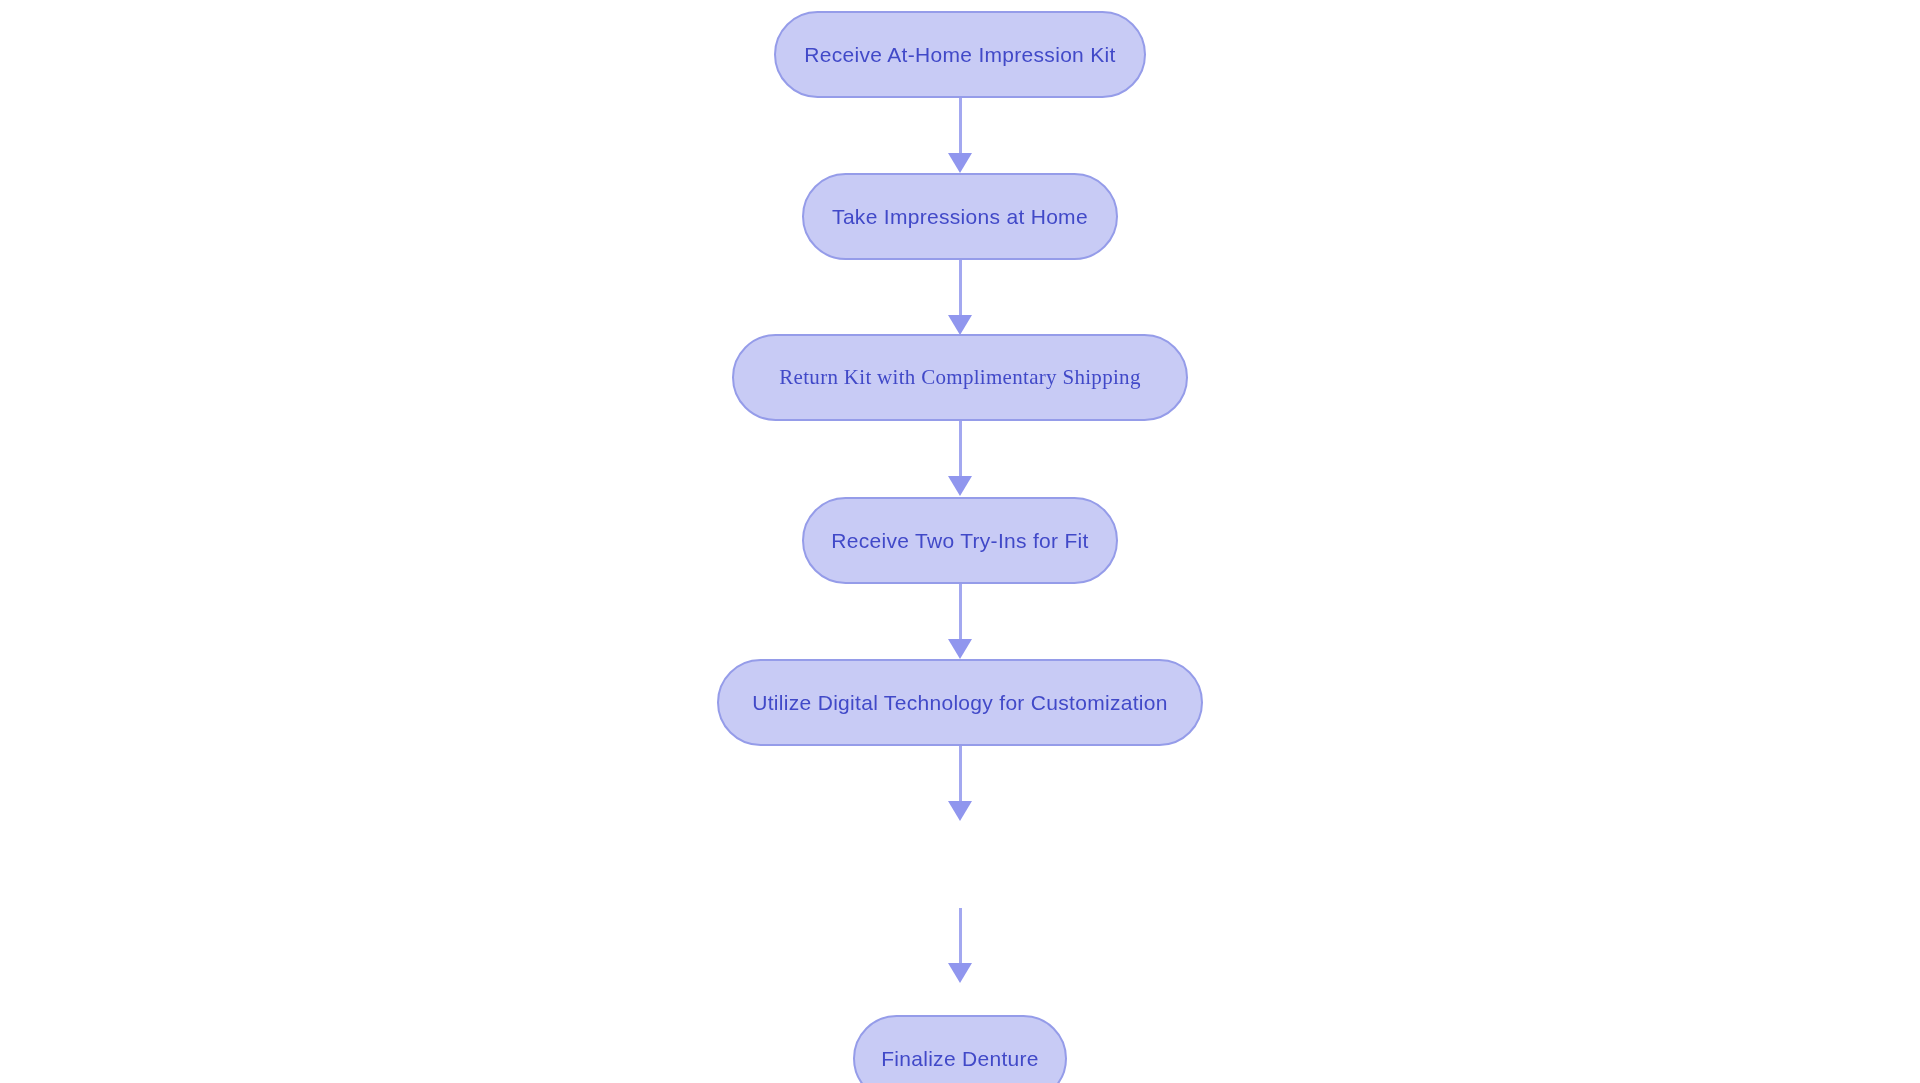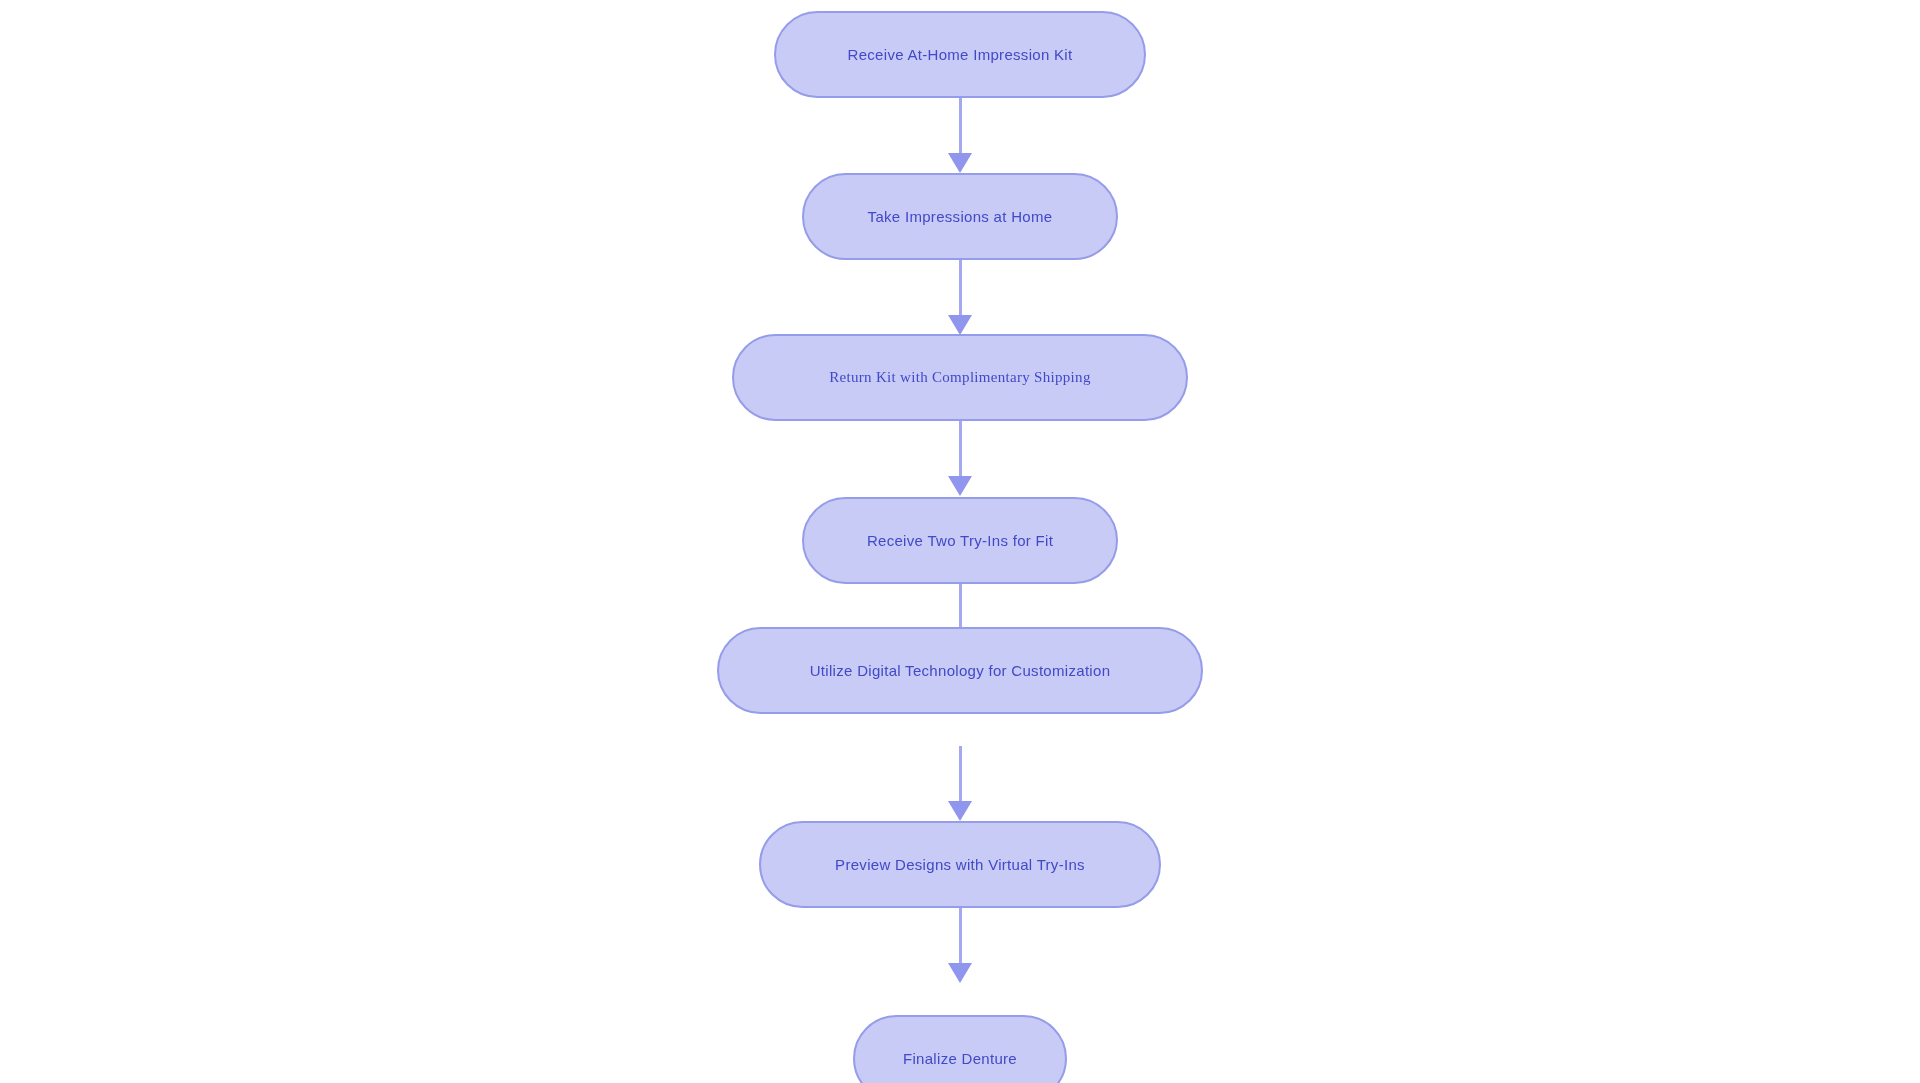--- a/index.html
+++ b/index.html
@@ -27,30 +27,30 @@
     left: 50%;
     transform: translateX(-50%);
     height: 87px;
     border-radius: 44px;
     background: var(--node-fill);
     border: 2px solid var(--node-border);
     display: flex;
     align-items: center;
     justify-content: center;
     color: var(--node-text);
-    font-size: 15px;
+    font-size: 21px;
     letter-spacing: 0.3px;
     white-space: nowrap;
     text-align: center;
   }
   .n1 { top: 11px;  width: 372px; }
   .n2 { top: 173px; width: 316px; text-align: center; }
   .n3 { top: 334px; width: 456px; font-family: Liberation Serif, serif; }
   .n4 { top: 497px; width: 316px; text-align: right; }
-  .n5 { top: 627px; width: 486px; }
+  .n5 { top: 659px; width: 486px; }
   .n6 { top: 821px; width: 402px; }
   .n7 { top: 982px; width: 214px; margin-top: 33px; }
 
   .arrow {
     position: absolute;
     left: 50%;
     transform: translateX(-50%);
     width: 24px;
     height: 75px;
     display: flex;
@@ -119,23 +119,20 @@
 
   <div class="node n5">
     <span>Utilize Digital Technology for Customization</span>
   </div>
 
   <div class="arrow a5">
     <div class="line"></div>
     <div class="head"></div>
   </div>
 
-  <div class="node n6">
-    <span>Preview Designs with Virtual Try-Ins</span>
-  </div>
 
   <div class="arrow a6">
     <div class="line"></div>
     <div class="head"></div>
   </div>
 
   <div class="node n7">
     <span>Finalize Denture</span>
   </div>
 

